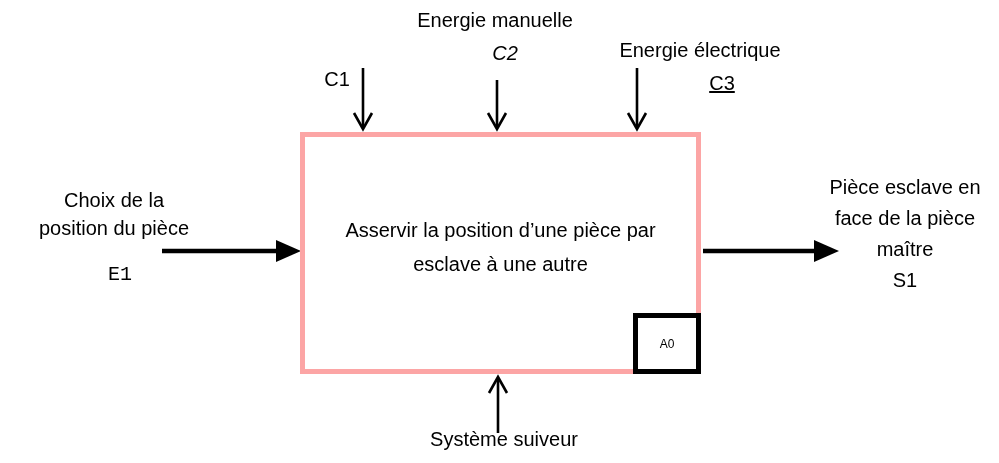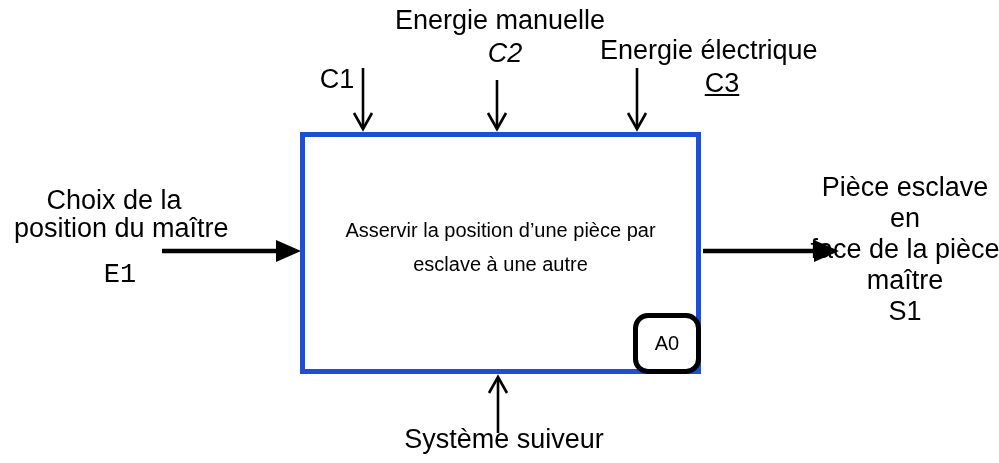--- a/index.html
+++ b/index.html
@@ -3,31 +3,31 @@
 <meta charset="utf-8">
 <style>
   * { margin: 0; padding: 0; box-sizing: border-box; }
   html, body { width: 999px; height: 463px; background: #ffffff; overflow: hidden; }
   body { font-family: "Liberation Sans", sans-serif; color: #000000; }
   .stage { position: relative; width: 999px; height: 463px; background: #ffffff; }
 
   .lbl {
     position: absolute;
     text-align: center;
-    font-size: 27px;
+    font-size: 20px;
     line-height: 26px;
     white-space: nowrap;
     color: #000000;
   }
 
   .function-box {
     position: absolute;
     left: 300px; top: 132px;
     width: 401px; height: 242px;
-    border: 5px solid #1d4ed8;
+    border: 5px solid #fca5a5;
     background: #ffffff;
     display: flex;
     align-items: center;
     justify-content: center;
   }
   .function-box .fn-text {
     text-align: center;
     font-size: 20px;
     line-height: 34px;
     padding-bottom: 12px;
@@ -38,22 +38,21 @@
     right: -5px; bottom: -5px;
     width: 68px; height: 61px;
     border-left: 5px solid #000000;
     border-top: 5px solid #000000;
     border-right: 5px solid #000000;
     border-bottom: 5px solid #000000;
     background: #ffffff;
     display: flex;
     align-items: center;
     justify-content: center;
-    font-size: 20px;
-    border-radius: 15px;
+    font-size: 12px;
   }
 
   svg.arrow-layer {
     position: absolute;
     left: 0; top: 0;
     width: 999px; height: 463px;
     pointer-events: none;
   }
 
   
@@ -119,21 +118,21 @@
   <div class="lbl" id="lbl-c1">C1</div>
 
   <div class="lbl" id="lbl-energie-manuelle">Energie manuelle</div>
   <div class="lbl" id="lbl-c2">C2</div>
 
   <div class="lbl" id="lbl-energie-electrique">Energie électrique</div>
   <div class="lbl" id="lbl-c3">C3</div>
 
   <div class="lbl" id="lbl-input">
     <div>Choix de la</div>
-    <div>position du maître</div>
+    <div>position du pièce</div>
   </div>
   <div class="lbl" id="lbl-e1">E1</div>
 
   <div class="lbl" id="lbl-output">
     <div>Pièce esclave en</div>
     <div>face de la pièce</div>
     <div>maître</div>
     <div>S1</div>
   </div>
 

